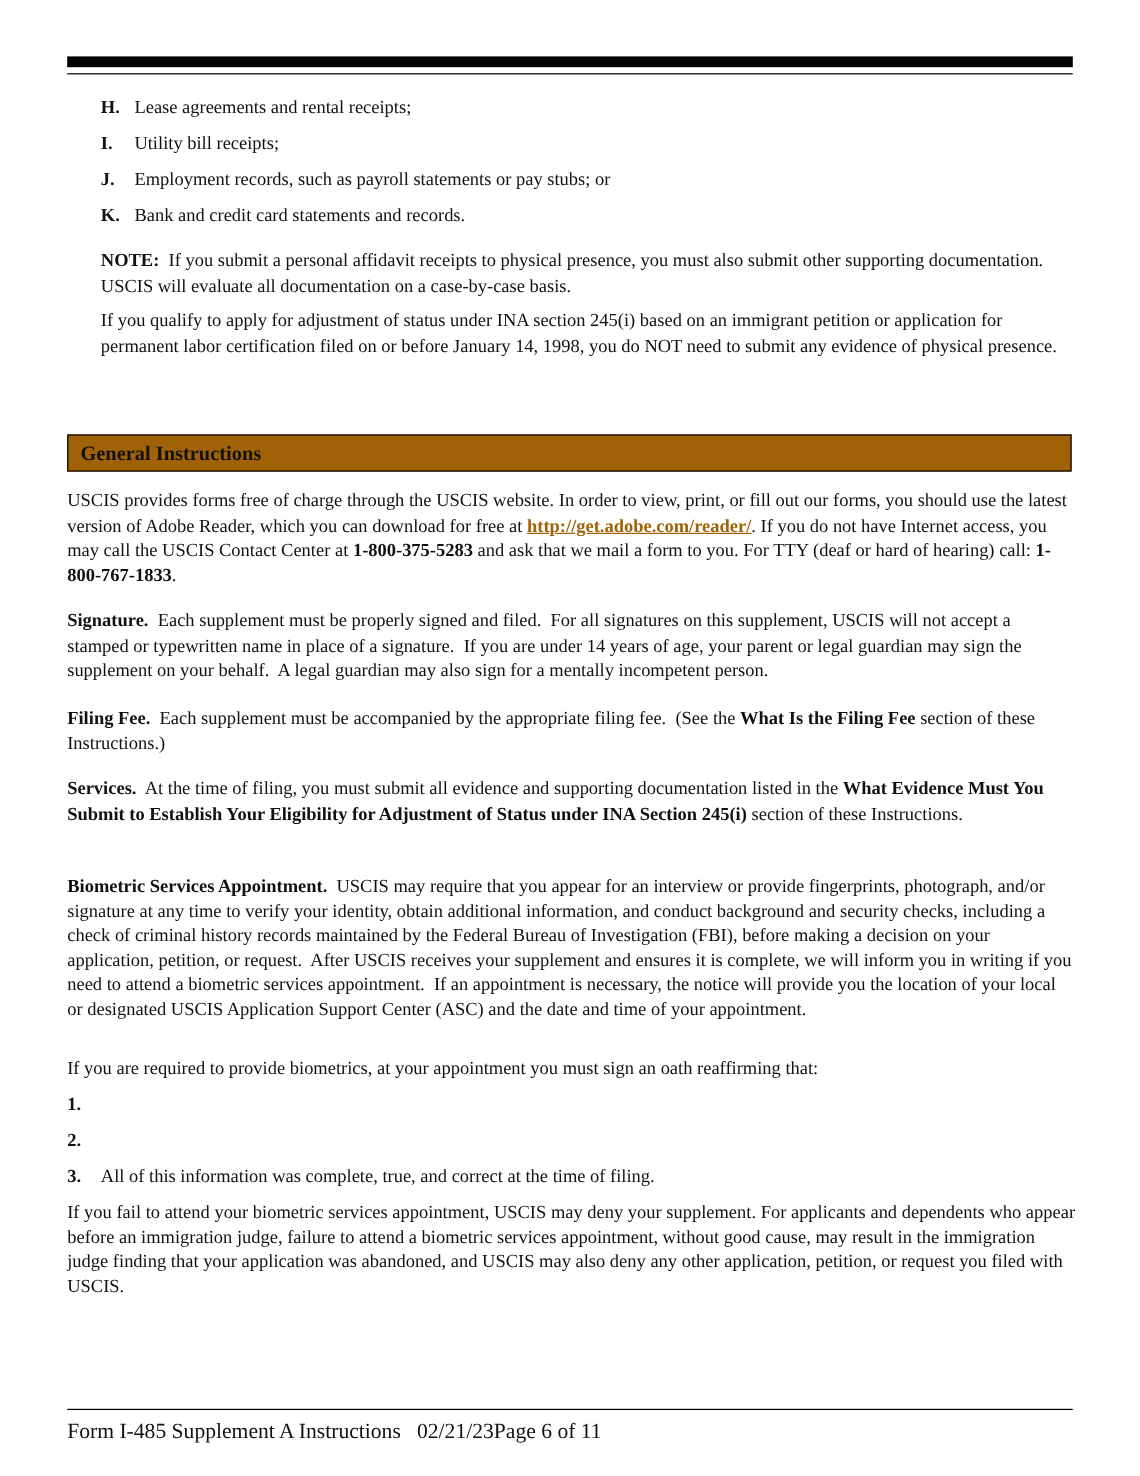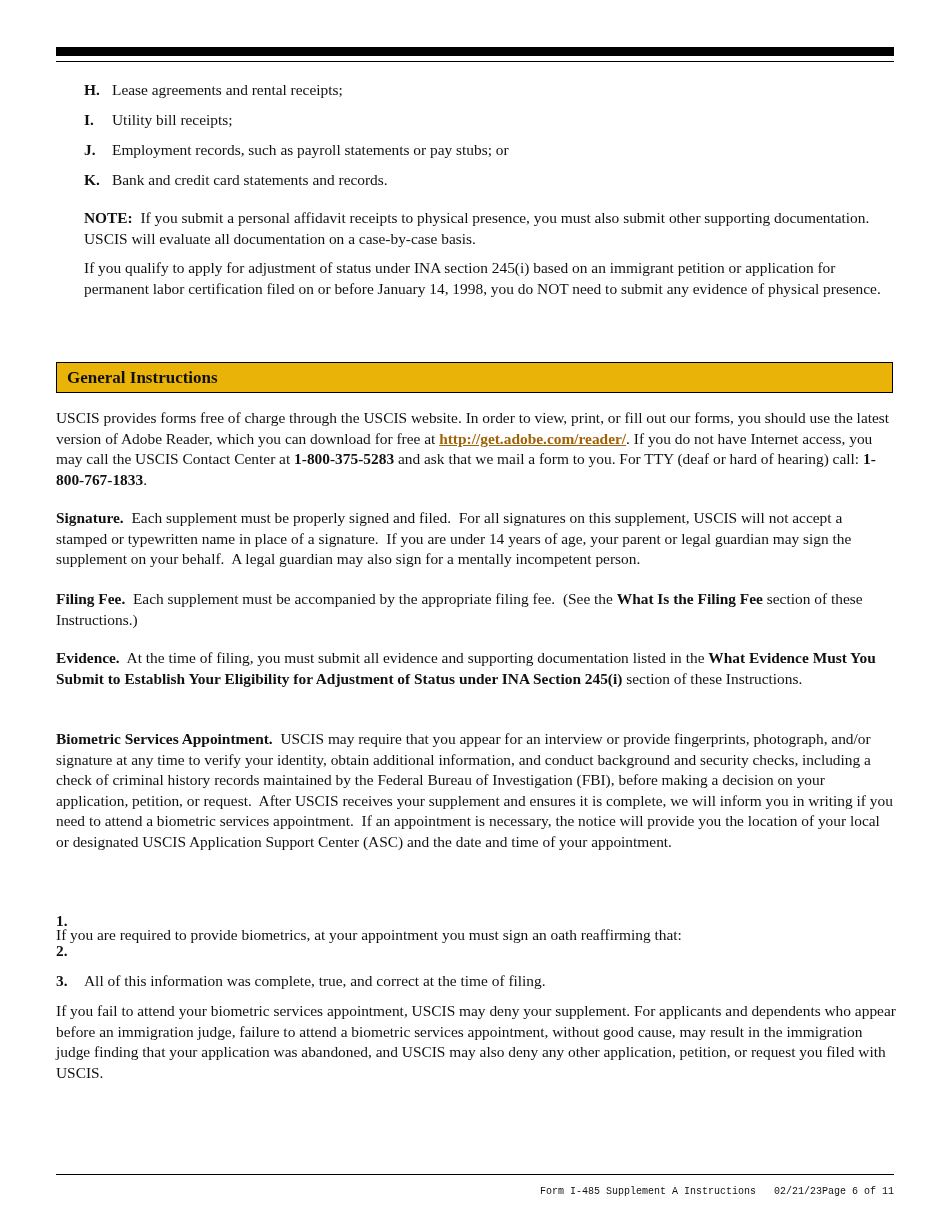--- a/index.html
+++ b/index.html
@@ -11,29 +11,29 @@
   .rule-thick { position: absolute; left: 56px; width: 838px; top: 47px; height: 9px; background: #000; }
   .rule-thin { position: absolute; left: 56px; width: 838px; top: 61px; height: 1px; background: #000; }
   .content { position: absolute; left: 56px; width: 840px; top: 78px; }
   .indent { margin-left: 28px; }
   .list-item { display: flex; margin: 0; height: 30px; align-items: flex-start; padding-top: 2px; box-sizing: border-box; }
   .list-item .marker { font-weight: bold; width: 28px; flex: none; }
   .para { margin: 0; }
   b { font-weight: bold; }
   .section-header {
     position: absolute; left: 56px; width: 837px; top: 362px; height: 31px;
-    background: #eab308; border: 1px solid #000; box-sizing: border-box;
+    background: #a16207; border: 1px solid #000; box-sizing: border-box;
     font-weight: bold; font-size: 17px; padding-left: 10px; line-height: 30px;
   }
   .link { color: #a16207; font-weight: bold; text-decoration: underline; }
   .block { position: absolute; left: 56px; width: 840px; }
   .num-item { display: flex; height: 30px; padding-top: 2px; box-sizing: border-box; }
   .num-item .marker { font-weight: bold; width: 28px; flex: none; }
   .footer-rule { position: absolute; left: 56px; width: 838px; top: 1174px; height: 1px; background: #000; }
-  .footer { position: absolute; left: 56px; width: 838px; top: 1182px; font-size: 10px; display: flex; justify-content: flex-end; font-family: Liberation Mono, monospace; }
+  .footer { position: absolute; left: 56px; width: 838px; top: 1182px; font-size: 18px; display: flex; justify-content: flex-start; }
 </style>
 </head>
 <body>
 
 <div class="rule-thick"></div>
 <div class="rule-thin"></div>
 
 <div class="content">
   <div class="indent">
     <div class="list-item">
@@ -67,28 +67,28 @@
 
 <div class="block" style="top:508px;">
   <b>Signature.</b><span style="white-space:pre-wrap;">  Each supplement must be properly signed and filed.  For all signatures on this supplement, USCIS will not accept a stamped or typewritten name in place of a signature.  If you are under 14 years of age, your parent or legal guardian may sign the supplement on your behalf.  A legal guardian may also sign for a mentally incompetent person.</span>
 </div>
 
 <div class="block" style="top:589px;">
   <b>Filing Fee.</b><span style="white-space:pre-wrap;">  Each supplement must be accompanied by the appropriate filing fee.  (See the </span><b>What Is the Filing Fee</b><span> section of these Instructions.)</span>
 </div>
 
 <div class="block" style="top:648px;">
-  <b>Evidence.</b><span style="white-space:pre-wrap;">  At the time of filing, you must submit all evidence and supporting documentation listed in the </span><b>What Evidence Must You Submit to Establish Your Eligibility for Adjustment of Status under INA Section 245(i)</b><span> section of these Instructions.</span>
+  <b>Services.</b><span style="white-space:pre-wrap;">  At the time of filing, you must submit all evidence and supporting documentation listed in the </span><b>What Evidence Must You Submit to Establish Your Eligibility for Adjustment of Status under INA Section 245(i)</b><span> section of these Instructions.</span>
 </div>
 
 <div class="block" style="top:729px;">
   <b>Biometric Services Appointment.</b><span style="white-space:pre-wrap;">  USCIS may require that you appear for an interview or provide fingerprints, photograph, and/or signature at any time to verify your identity, obtain additional information, and conduct background and security checks, including a check of criminal history records maintained by the Federal Bureau of Investigation (FBI), before making a decision on your application, petition, or request.  After USCIS receives your supplement and ensures it is complete, we will inform you in writing if you need to attend a biometric services appointment.  If an appointment is necessary, the notice will provide you the location of your local or designated USCIS Application Support Center (ASC) and the date and time of your appointment.</span>
 </div>
 
-<div class="block" style="top:881px;margin-top:44px;">If you are required to provide biometrics, at your appointment you must sign an oath reaffirming that:</div>
+<div class="block" style="top:881px;">If you are required to provide biometrics, at your appointment you must sign an oath reaffirming that:</div>
 
 <div class="block" style="top:909px;">
   <div class="num-item">
     <span class="marker">1.</span>
   </div>
   <div class="num-item">
     <span class="marker">2.</span>
   </div>
   <div class="num-item">
     <span class="marker">3.</span>

